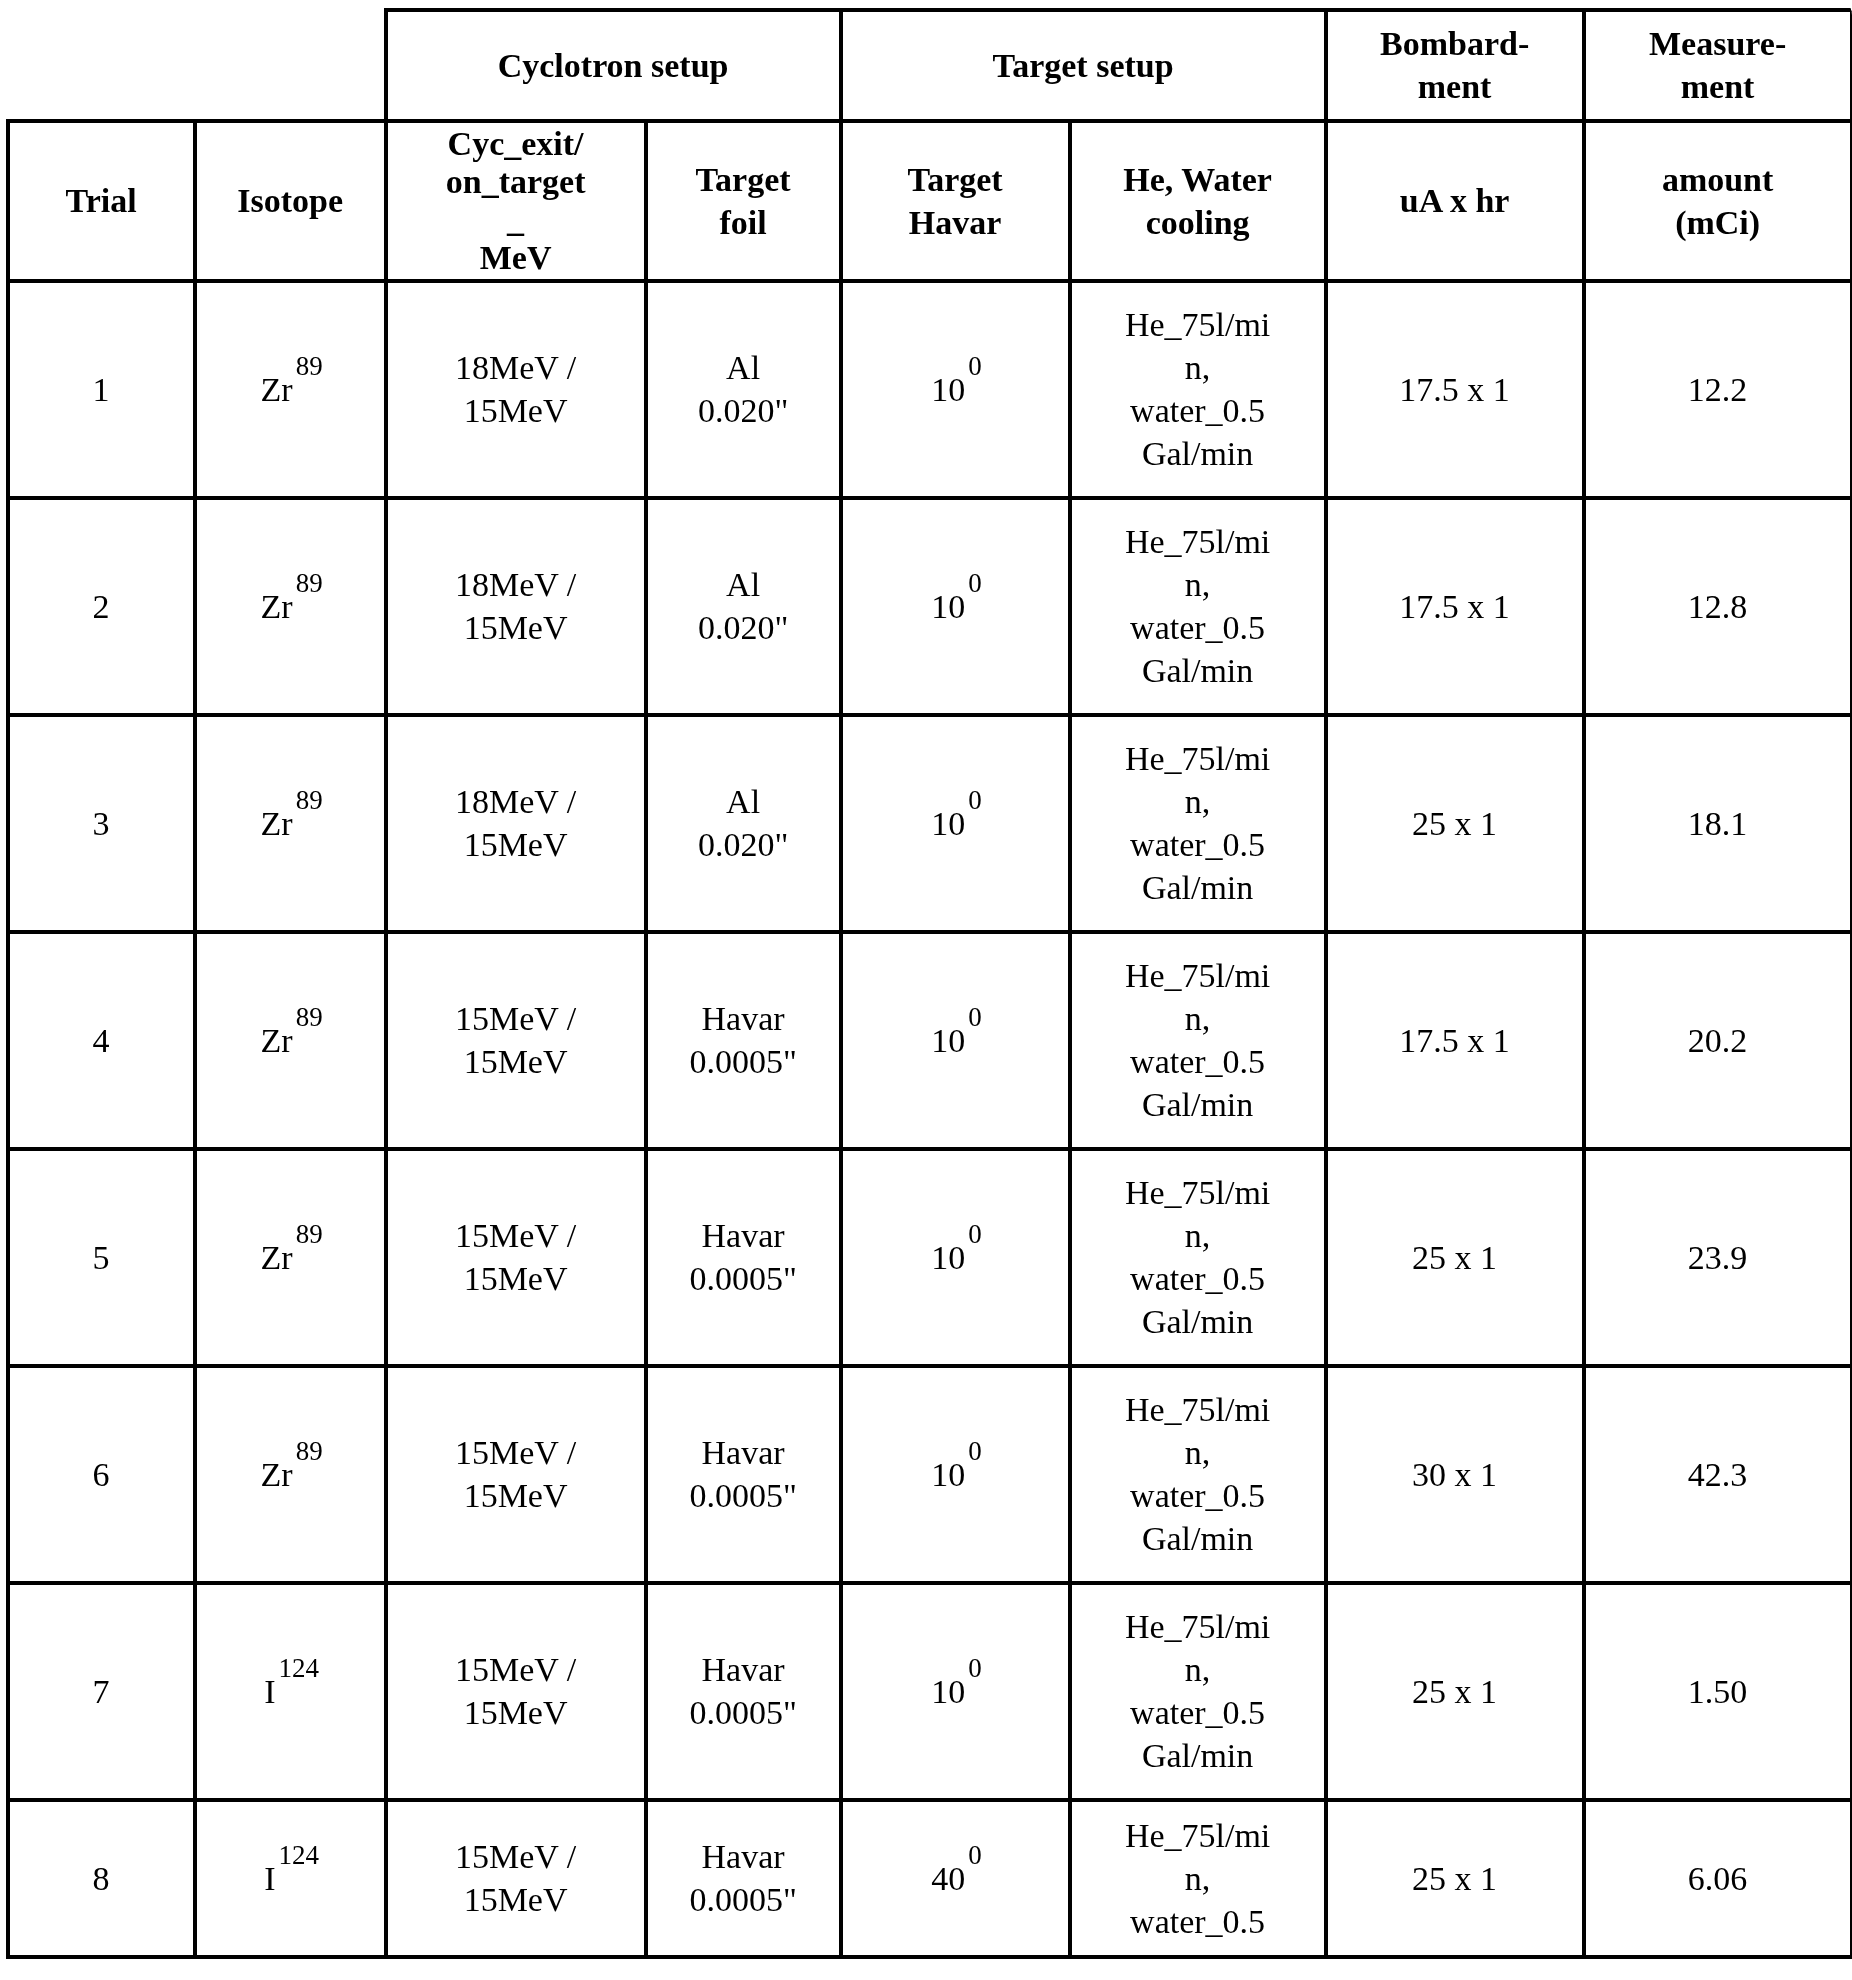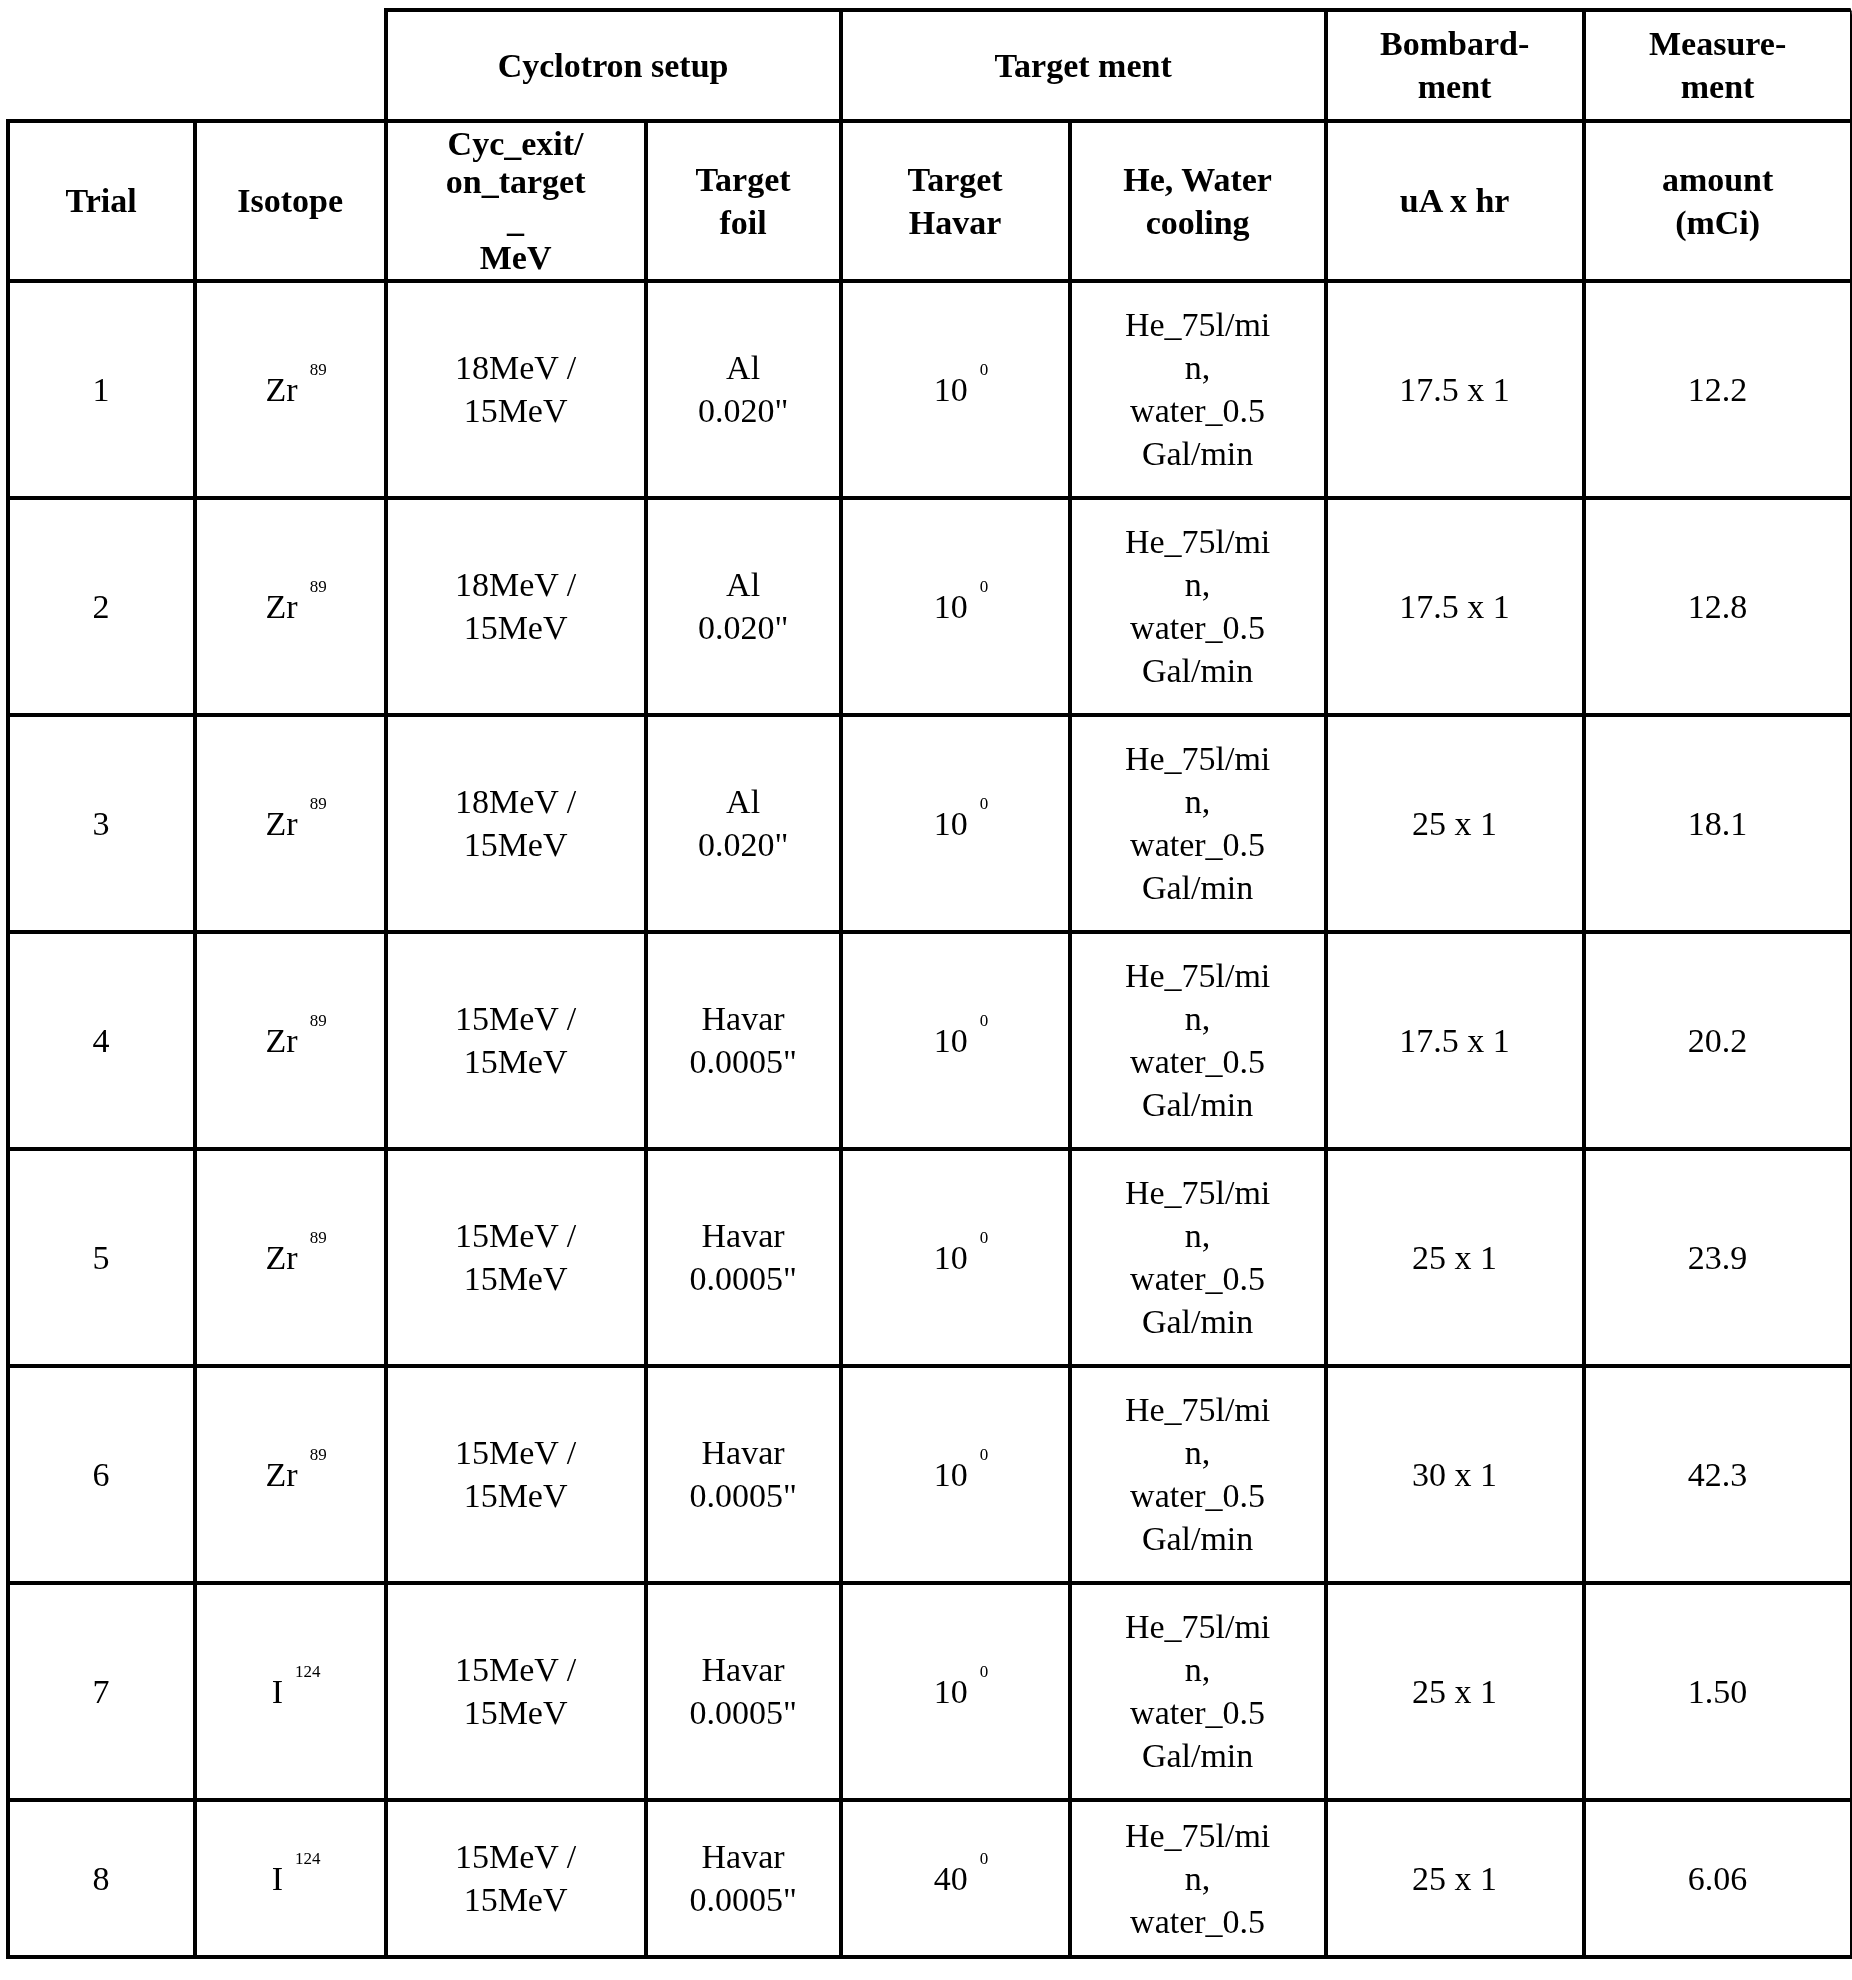--- a/index.html
+++ b/index.html
@@ -35,25 +35,25 @@
   td.corner {
     border: none;
     background: #ffffff;
   }
   tr.hdr-1 { height: 111px; }
   tr.hdr-2 { height: 160px; }
   tr.r-data { height: 217px; }
   tr.r-last { height: 157px; }
   .tight { line-height: 38px; font-family: Liberation Serif, serif; }
   sup.sp {
-    font-size: 17px;
+    font-size: 27px;
     line-height: 0;
     position: relative;
     top: -13px;
-    left: 12px;
+    left: 3px;
   }
   .cell-line { pointer-events: none; }
 </style>
 </head>
 <body>
 
 <div class="page">
   <table class="data-table">
     <colgroup>
       <col style="width:187px">
@@ -62,21 +62,21 @@
       <col style="width:195px">
       <col style="width:229px">
       <col style="width:256px">
       <col style="width:258px">
       <col style="width:268px">
     </colgroup>
     <tbody>
         <tr class="hdr-1">
       <td class="corner" colspan="2"></td>
       <th colspan="2">Cyclotron setup</th>
-      <th colspan="2">Target ment</th>
+      <th colspan="2">Target setup</th>
       <th>
         <div class="cell-line">Bombard-</div>
         <div class="cell-line">ment</div>
       </th>
       <th>
         <div class="cell-line">Measure-</div>
         <div class="cell-line">ment</div>
       </th>
     </tr>
     <tr class="hdr-2">

